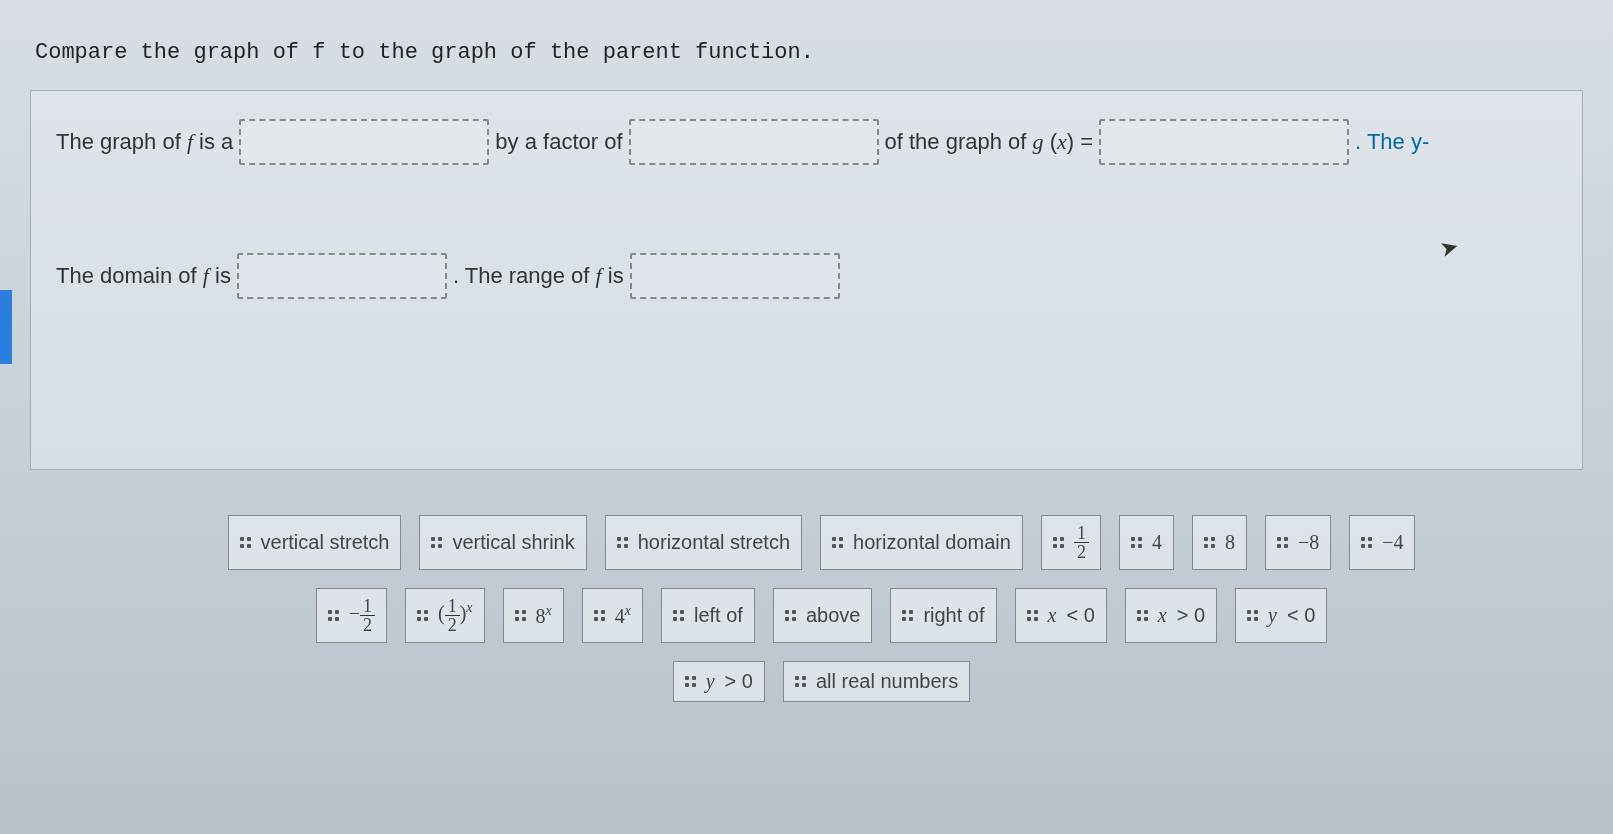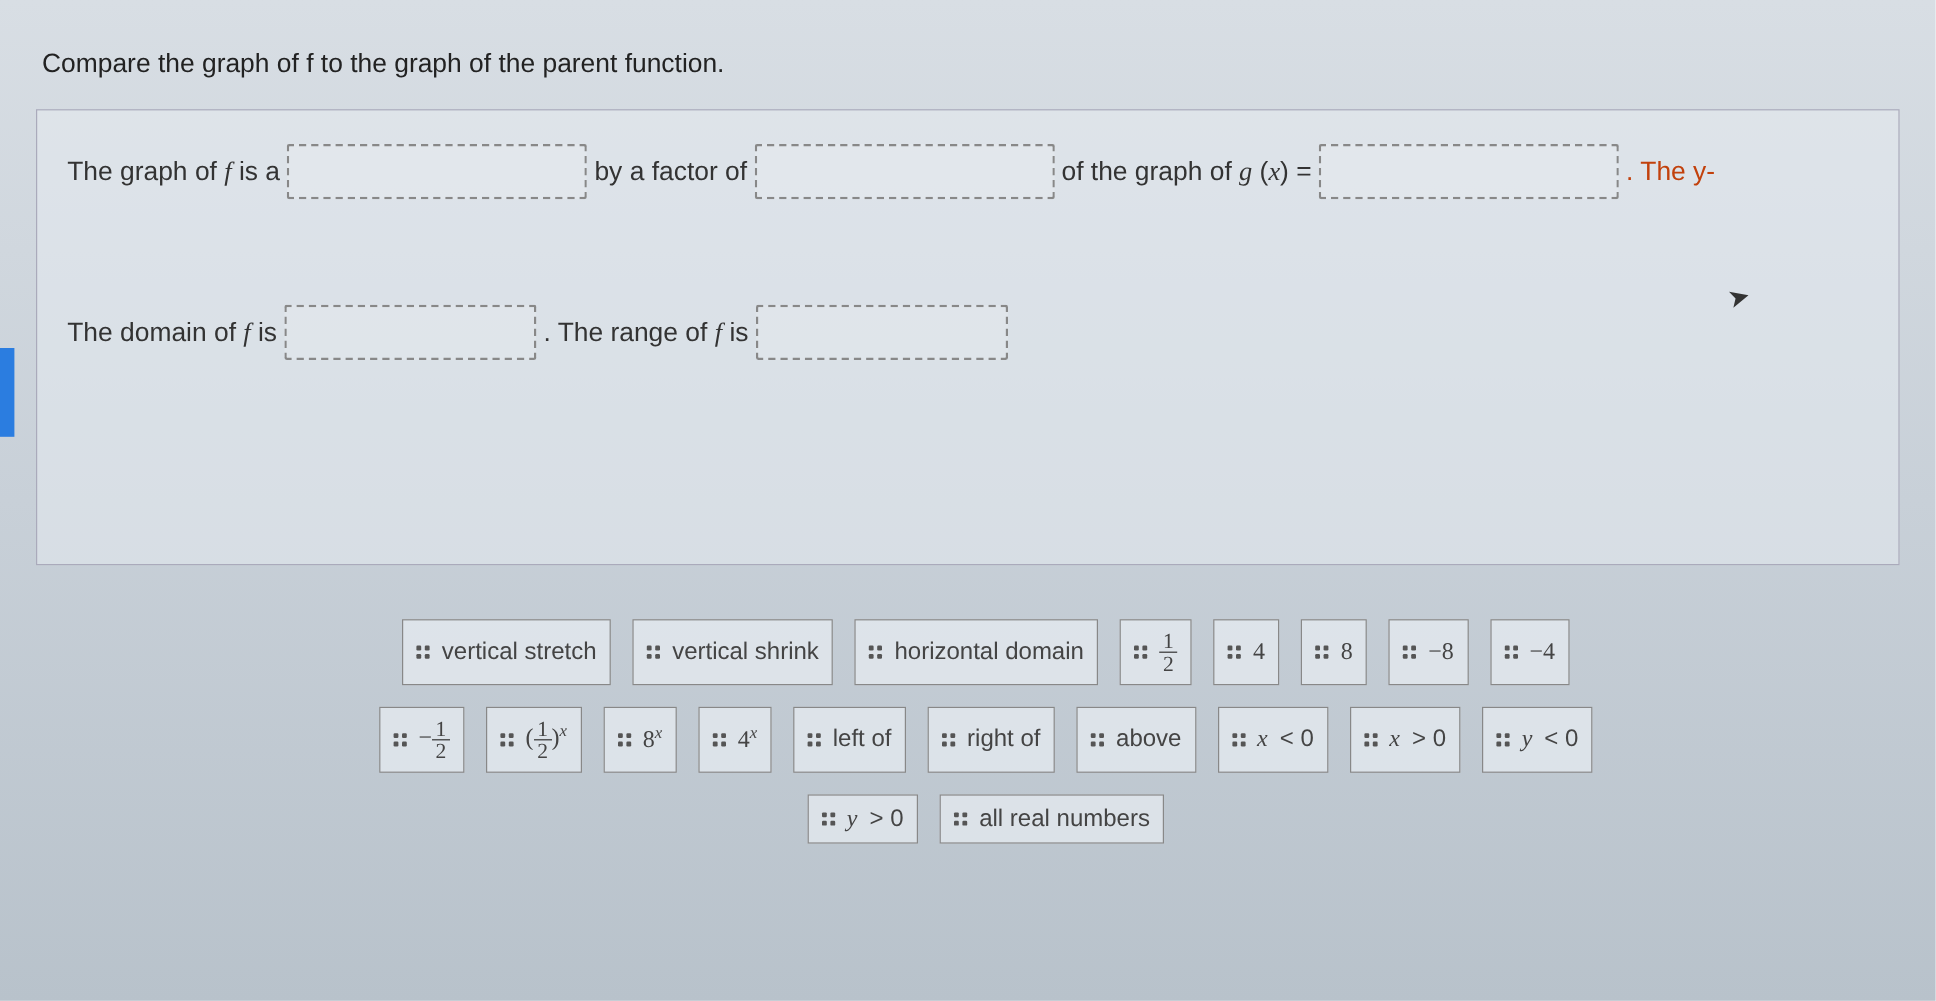--- a/index.html
+++ b/index.html
@@ -12,20 +12,21 @@
     font-size: 20px;
     color: #333;
     position: relative;
     overflow: hidden;
   }
   .instruction {
     font-size: 22px;
     color: #222;
     margin-bottom: 25px;
     padding-left: 5px;
+    font-family: Liberation Mono, monospace;
   }
   .italic { font-style: italic; font-family: 'Times New Roman', serif; }
   .math { font-family: 'Times New Roman', serif; font-style: italic; }
   .problem-area {
     background: rgba(230,235,240,0.55);
     border: 1px solid #aab;
     padding: 28px 25px 21px 25px;
     margin-bottom: 35px;
     min-height: 380px;
   }
@@ -41,21 +42,21 @@
   .dropzone {
     display: inline-block;
     min-width: 250px;
     height: 46px;
     border: 2px dashed #888;
     border-radius: 2px;
     background: rgba(255,255,255,0.15);
     vertical-align: middle;
   }
   .dropzone.narrow { min-width: 210px; }
-  .faded { color: #c2410c; }
+  .faded { color: #0369a1; }
   .tile-area {
     padding: 10px 40px 10px 70px;
   }
   .tile-row {
     display: flex;
     flex-wrap: wrap;
     gap: 18px;
     justify-content: center;
     margin-bottom: 18px;
   }
@@ -167,20 +168,29 @@
         </span>
         <span>vertical shrink</span>
       </div>
     <div class="tile">
         <span class="handle">
           <span></span>
           <span></span>
           <span></span>
           <span></span>
         </span>
+        <span>horizontal stretch</span>
+      </div>
+    <div class="tile">
+        <span class="handle">
+          <span></span>
+          <span></span>
+          <span></span>
+          <span></span>
+        </span>
         <span>horizontal domain</span>
       </div>
     <div class="tile">
         <span class="handle">
           <span></span>
           <span></span>
           <span></span>
           <span></span>
         </span>
         <span class="frac">
@@ -278,30 +288,30 @@
         </span>
         <span>left of</span>
       </div>
     <div class="tile">
         <span class="handle">
           <span></span>
           <span></span>
           <span></span>
           <span></span>
         </span>
+        <span>above</span>
+      </div>
+    <div class="tile">
+        <span class="handle">
+          <span></span>
+          <span></span>
+          <span></span>
+          <span></span>
+        </span>
         <span>right of</span>
-      </div>
-    <div class="tile">
-        <span class="handle">
-          <span></span>
-          <span></span>
-          <span></span>
-          <span></span>
-        </span>
-        <span>above</span>
       </div>
     <div class="tile"><span class="handle">
           <span></span>
           <span></span>
           <span></span>
           <span></span>
         </span><span class="math">x</span> &lt; 0</div>
     <div class="tile"><span class="handle">
           <span></span>
           <span></span>

